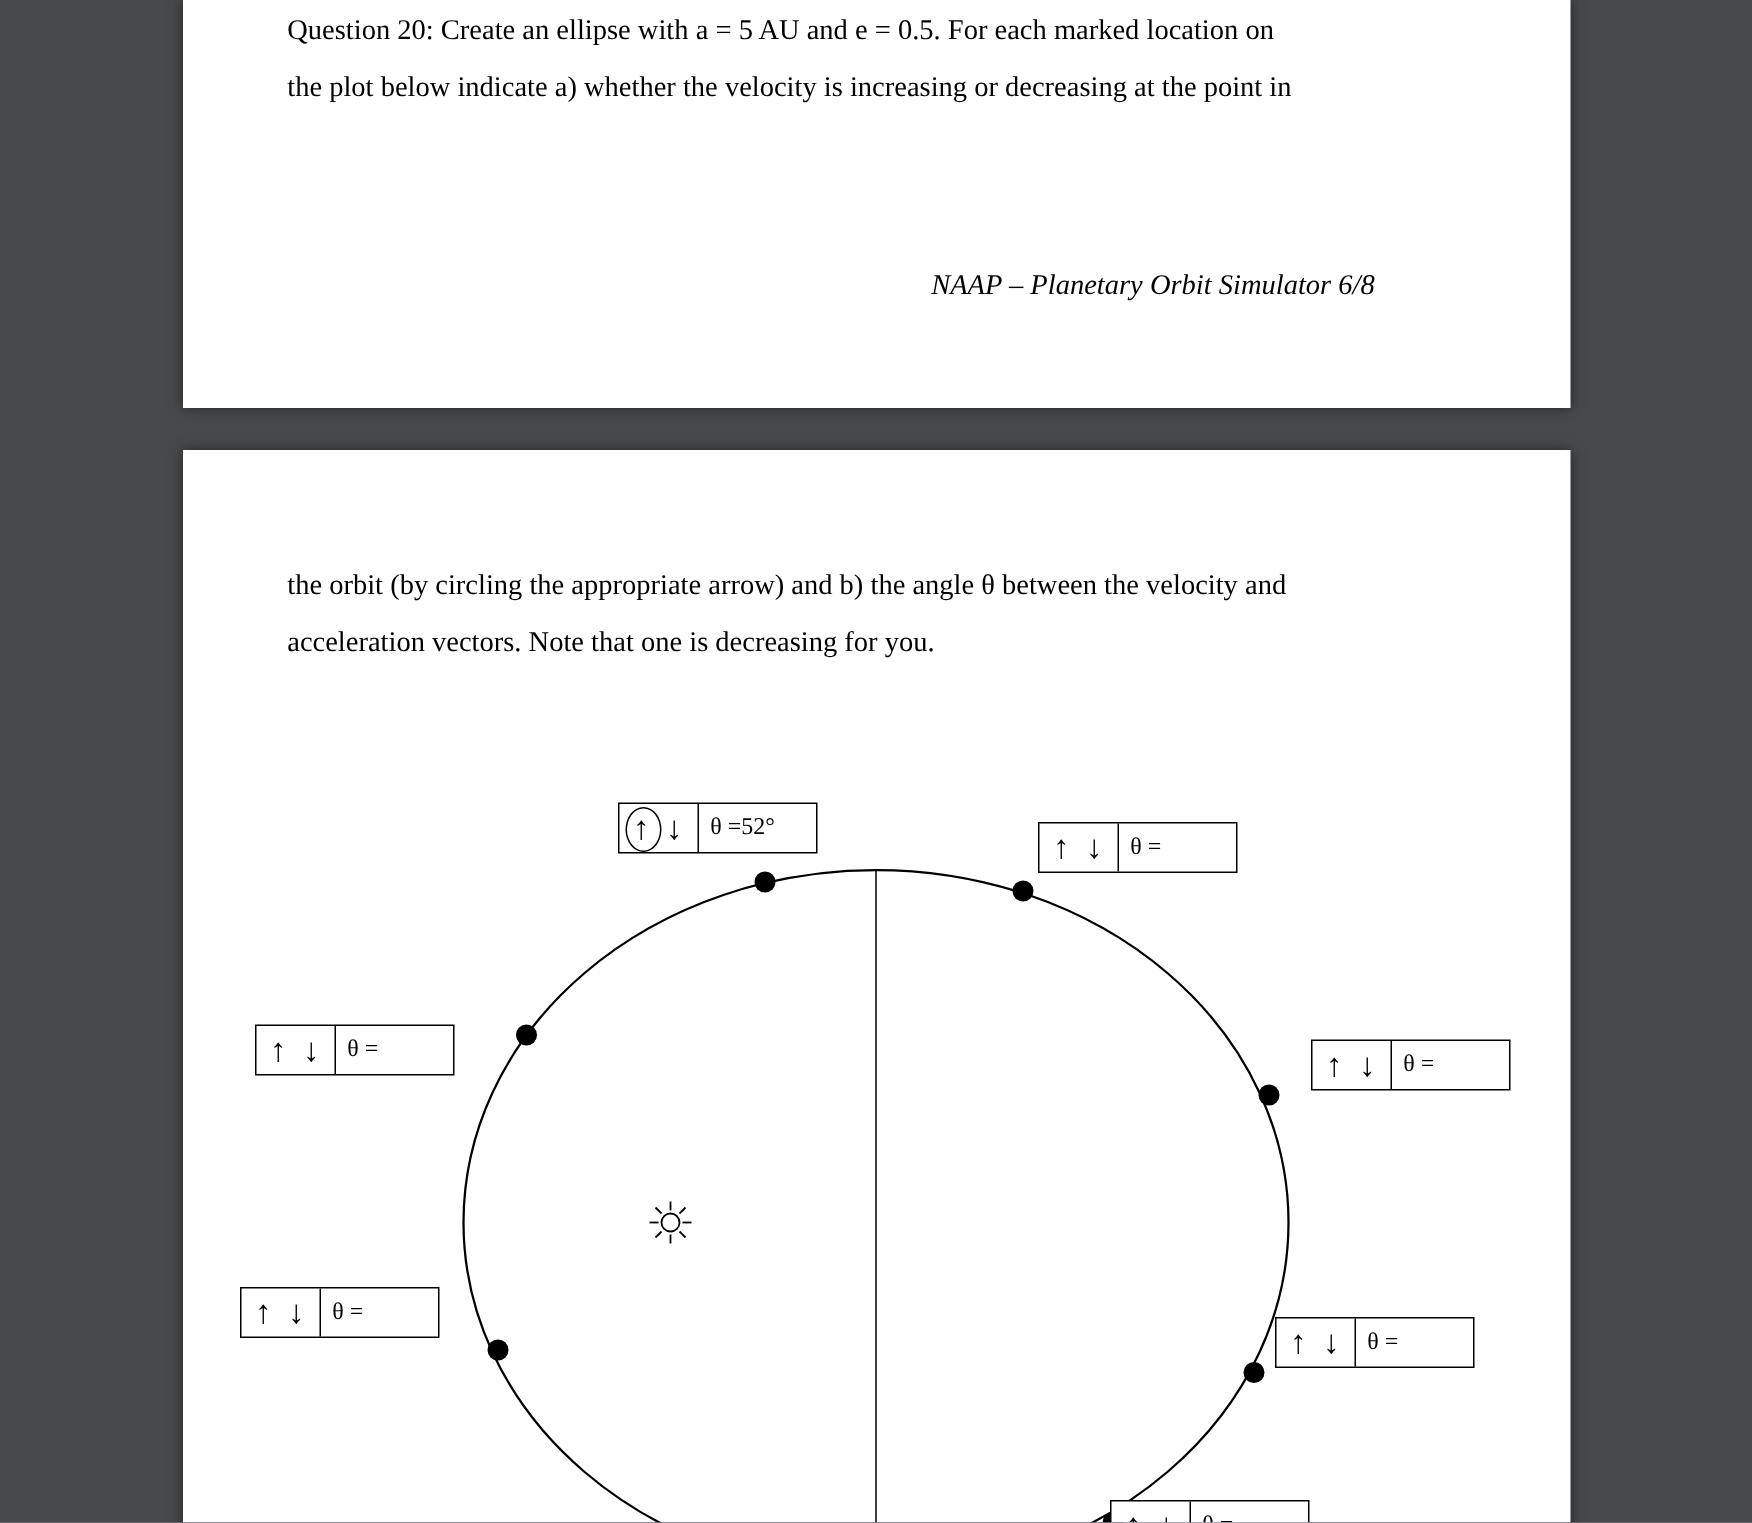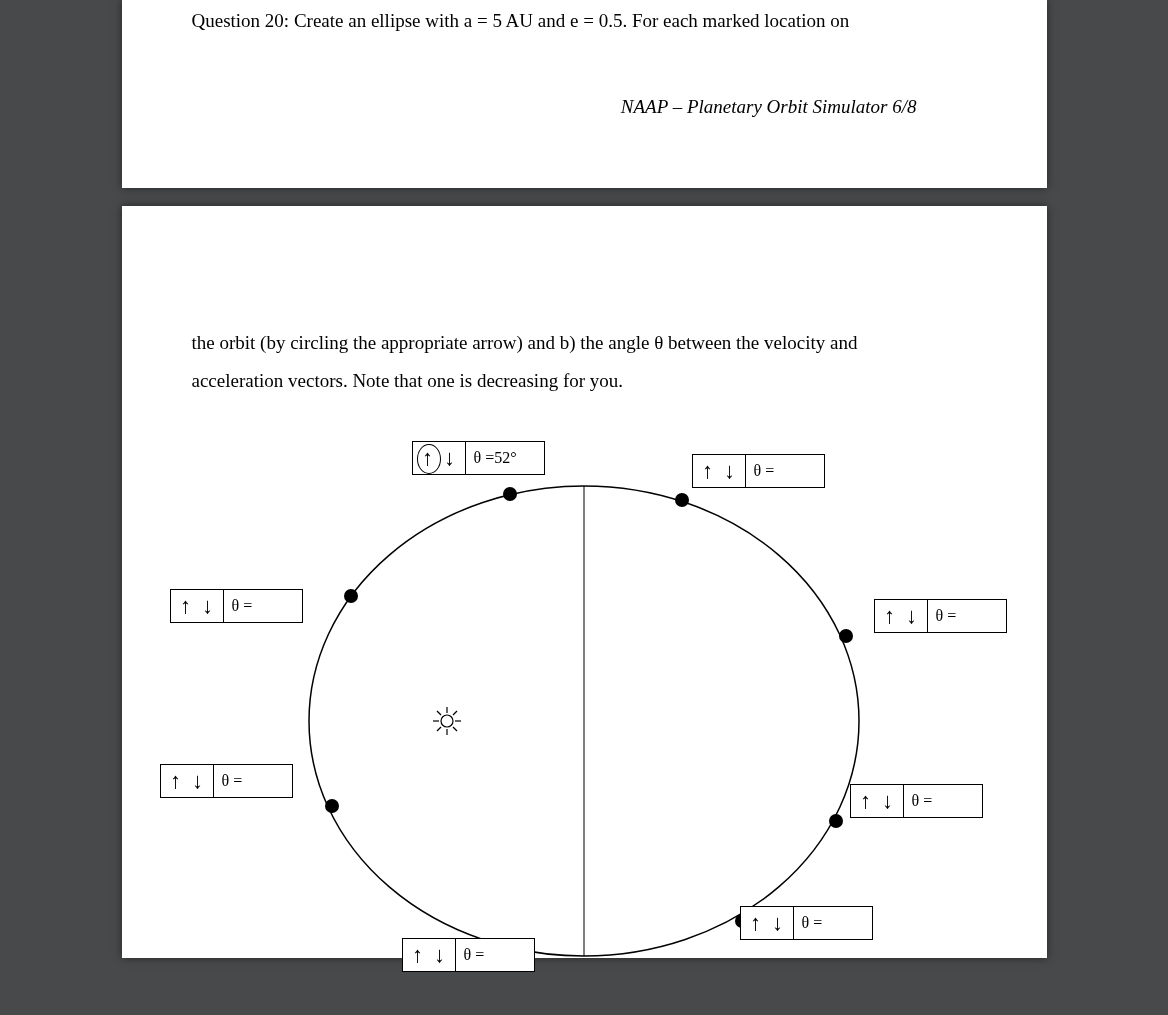--- a/index.html
+++ b/index.html
@@ -18,43 +18,43 @@
     overflow: hidden;
   }
   .page {
     background: #fff;
     margin: 0 auto;
     width: 925px;
     position: relative;
     box-shadow: 0 0 8px rgba(0,0,0,0.5);
   }
   .page1 {
-    height: 188px;
+    height: 272px;
     padding: 0 70px;
-    margin-bottom: 18px;
+    margin-bottom: 28px;
   }
   .page1 .qtext {
     font-size: 19px;
     line-height: 2.0;
     padding-top: 2px;
   }
   .page1 .footer {
     position: absolute;
     right: 130px;
     bottom: 70px;
     font-style: italic;
     font-size: 19px;
     text-align: right;
   }
   .page2 {
     height: 752px;
     padding: 0 70px;
   }
   .page2 .cont {
-    padding-top: 118px;
+    padding-top: 72px;
     font-size: 19px;
     line-height: 2.0;
   }
   .diagram {
     position: absolute;
     left: 0; right: 0;
     top: 215px;
     bottom: 0;
   }
   
@@ -102,20 +102,21 @@
   svg { display: block; }
 </style>
 </head>
 <body>
 
 <div class="viewport">
 
   <div class="page page1">
     <div class="qtext">
       <span>Question 20: Create an ellipse with a = 5 AU and e = 0.5.  For each marked location on</span><br>
+      <span>the plot below indicate a) whether the velocity is increasing or decreasing at the point in</span>
     </div>
     <div class="footer">NAAP – Planetary Orbit Simulator 6/8</div>
   </div>
 
   <div class="page page2">
     <div class="cont">
       <span>the orbit (by circling the appropriate arrow) and b) the angle θ between the velocity and</span><br>
       <span>acceleration vectors.  Note that one is decreasing for you.</span>
     </div>
 

